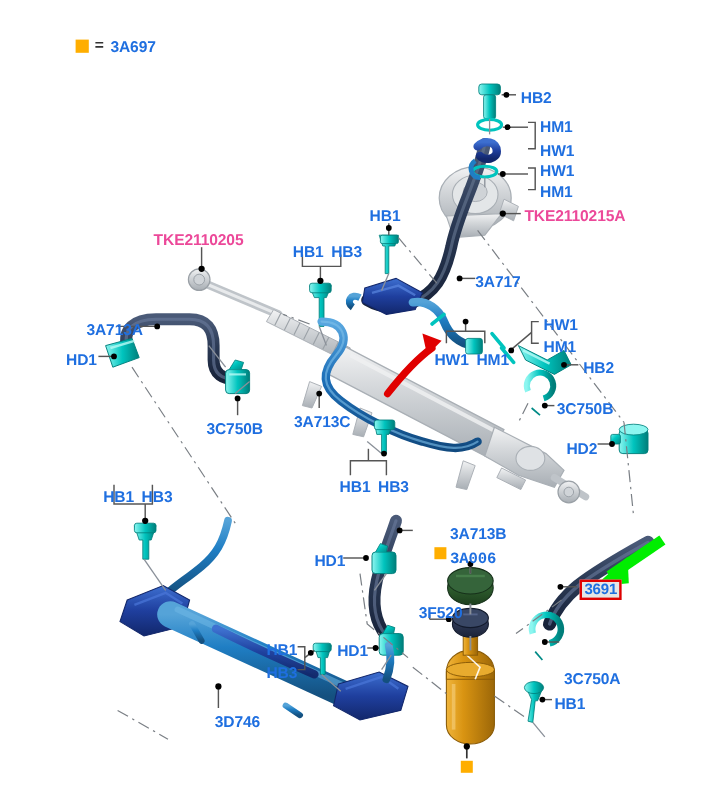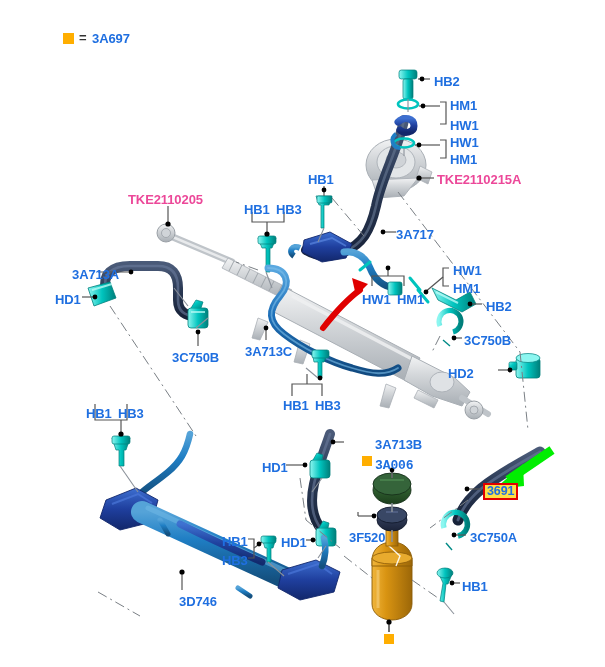--- a/index.html
+++ b/index.html
@@ -1,21 +1,21 @@
 <!DOCTYPE html>
 <html><head>
 <meta charset="utf-8">
 <style>
   html,body{margin:0;padding:0;background:#ffffff;}
   body{width:605px;height:667px;overflow:hidden;font-family:"Liberation Sans",sans-serif;}
   #root{position:relative;width:605px;height:667px;background:#ffffff;}
   #svgroot{position:absolute;left:0;top:0;width:605px;height:667px;}
   .lbl{position:absolute;font-family:"Liberation Sans",sans-serif;font-weight:bold;font-size:13px;color:#1f6fe0;white-space:nowrap;letter-spacing:-0.1px;}
   .lbl.magenta{color:#ec4899;text-align:right;}
-  .lbl.boxed{color:#1f6fe0;background:#fde047;border:2px solid #e00000;padding:0px 2px;line-height:13px;font-size:12.5px;}
+  .lbl.boxed{color:#1f6fe0;background:#e5e5e5;border:2px solid #e00000;padding:0px 2px;line-height:13px;font-size:12.5px;}
   .legend-sq{position:absolute;width:11px;height:11px;background:#ffae00;}
   .legend-eq{position:absolute;font-family:"Liberation Sans",sans-serif;font-weight:bold;font-size:13px;color:#333;}
   .mini-sq{position:absolute;width:10px;height:10px;background:#ffae00;}
 </style>
 </head>
 <body>
 
 <div id="root">
 
   <svg id="svgroot" viewBox="0 0 605 667">
@@ -448,31 +448,31 @@
       <div class="lbl" style="left: 72px; top: 267px;">3A713A</div>
       <div class="lbl" style="left: 55px; top: 292px;">HD1</div>
       <div class="lbl" style="left: 453px; top: 263px;">HW1</div>
       <div class="lbl" style="left: 453px; top: 281px;">HM1</div>
       <div class="lbl" style="left: 486px; top: 299px;">HB2</div>
       <div class="lbl" style="left: 362px; top: 292px;">HW1</div>
       <div class="lbl" style="left: 397px; top: 292px;">HM1</div>
       <div class="lbl" style="left: 464px; top: 333px;">3C750B</div>
       <div class="lbl" style="left: 172px; top: 350px;">3C750B</div>
       <div class="lbl" style="left: 245px; top: 344px;">3A713C</div>
-      <div class="lbl" style="left: 448px; top: 366px;">HD2</div>
+      <div class="lbl" style="left: 472px; top: 366px;">HD2</div>
       <div class="lbl" style="left: 283px; top: 398px;">HB1</div>
       <div class="lbl" style="left: 315px; top: 398px;">HB3</div>
       <div class="lbl" style="left: 86px; top: 406px;">HB1</div>
       <div class="lbl" style="left: 118px; top: 406px;">HB3</div>
       <div class="lbl" style="left: 348px; top: 437px; margin-left: 27px;">3A713B</div>
       <div class="lbl" style="left: 262px; top: 460px;">HD1</div>
       <div class="lbl" style="left: 375px; top: 458px; font-family: Liberation Mono, monospace;">3A006</div>
-      <div class="lbl" style="left: 349px; top: 530px;">3F520</div>
+      <div class="lbl" style="left: 349px; top: 503px;">3F520</div>
       <div class="lbl boxed" style="left: 483px; top: 483px;">3691</div>
-      <div class="lbl" style="left: 470px; top: 530px;">3C750A</div>
+      <div class="lbl" style="left: 470px; top: 558px;">3C750A</div>
       <div class="lbl" style="left: 222px; top: 534px;">HB1</div>
       <div class="lbl" style="left: 222px; top: 553px;">HB3</div>
       <div class="lbl" style="left: 281px; top: 535px;">HD1</div>
       <div class="lbl" style="left: 462px; top: 579px;">HB1</div>
       <div class="lbl" style="left: 179px; top: 594px;">3D746</div>
     </div>
 
 </div>
 
 </body></html>

